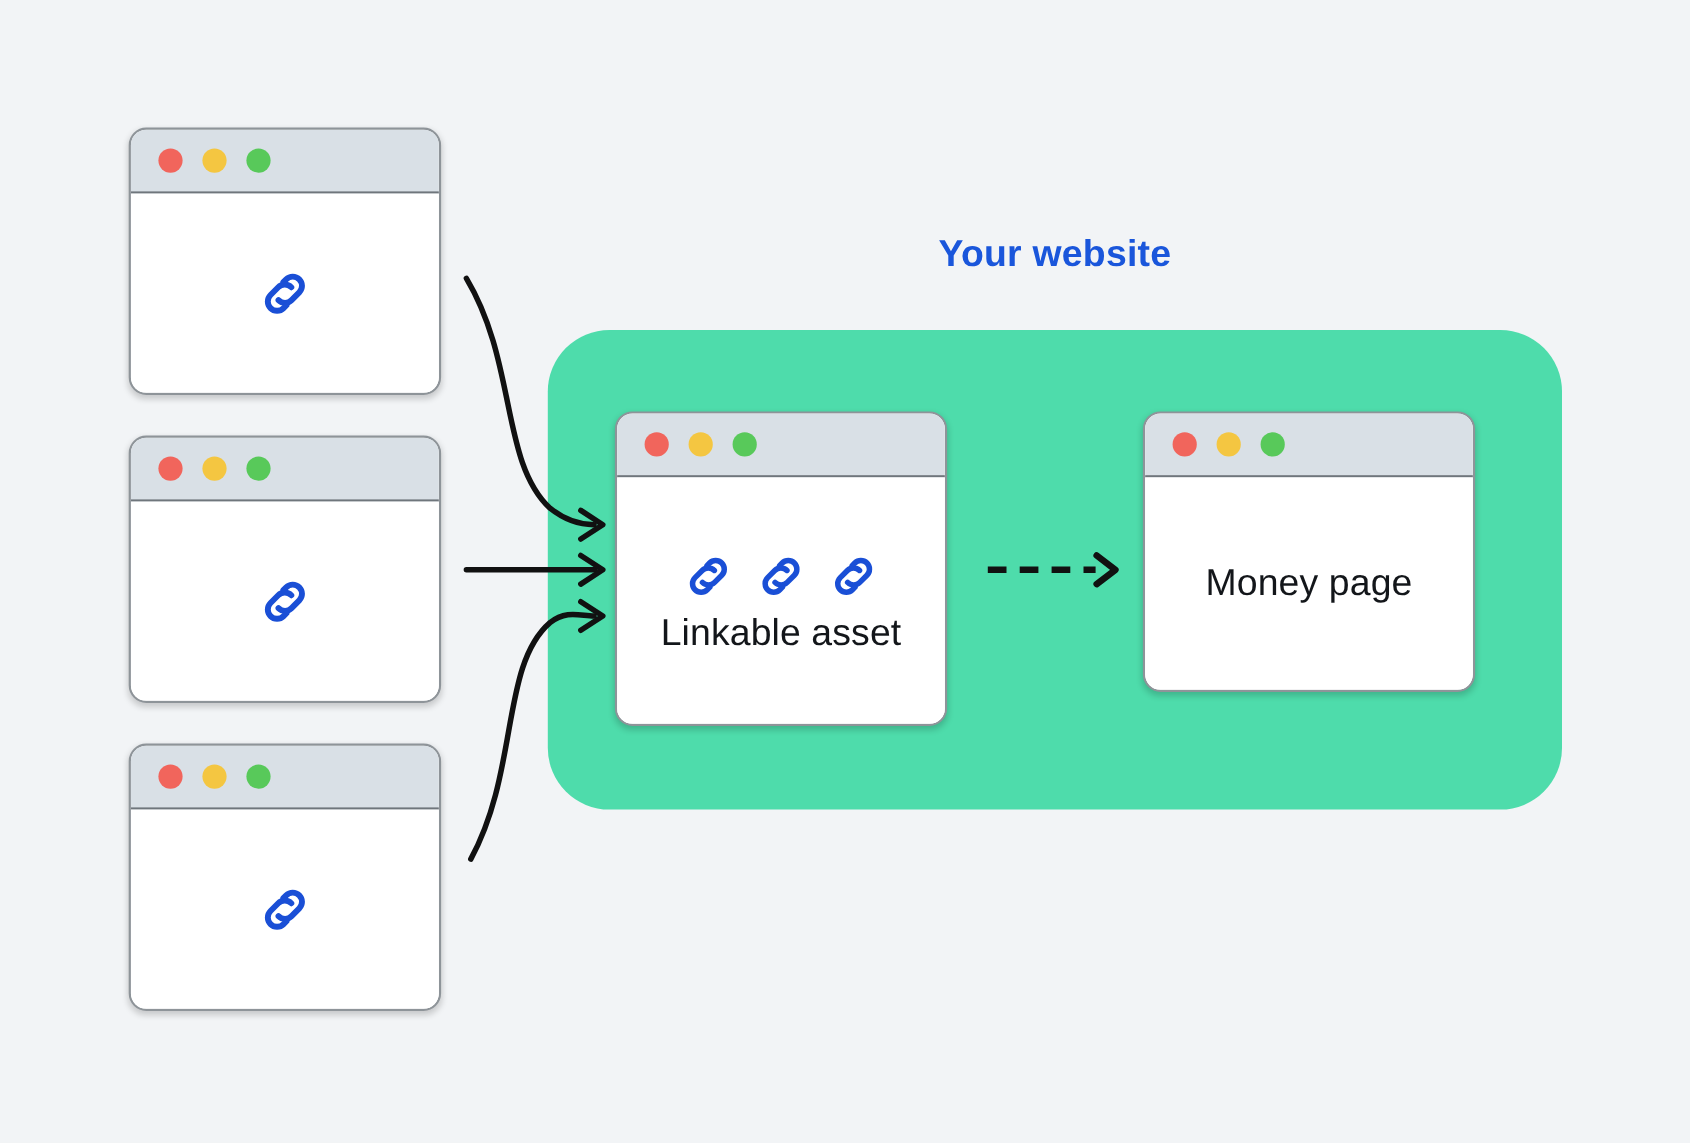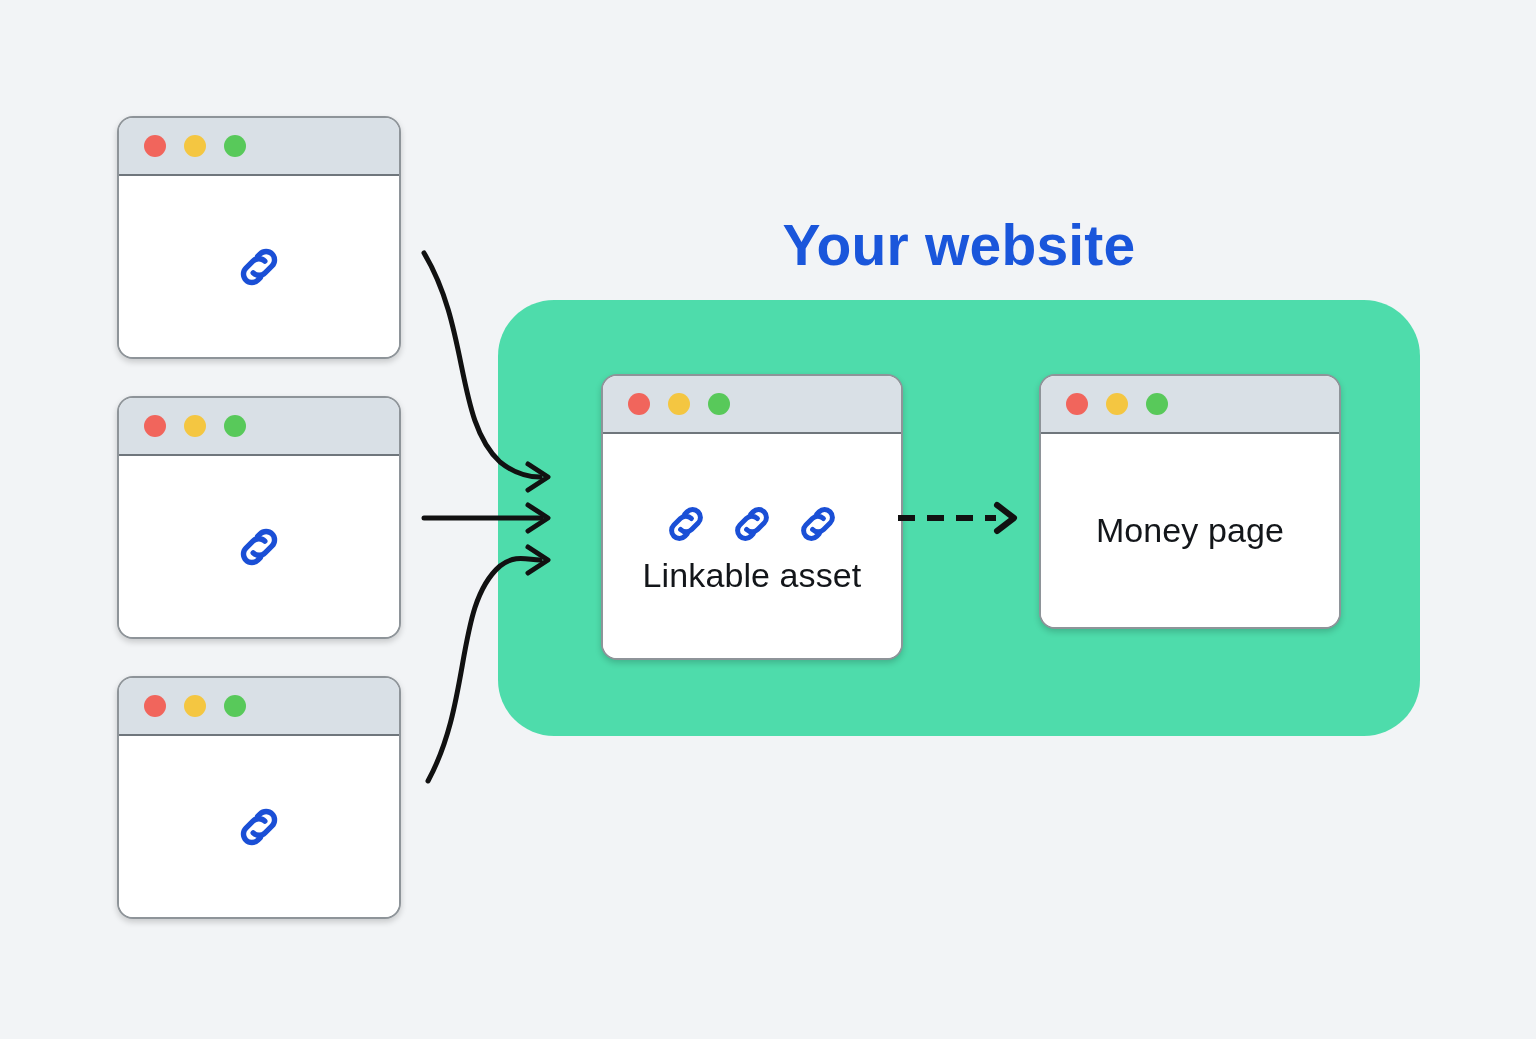--- a/index.html
+++ b/index.html
@@ -43,21 +43,21 @@
     border-radius: 56px;
     z-index: 2;
   }
 
   .website-title {
     position: absolute;
     left: 498px;
     top: 212px;
     width: 922px;
     text-align: center;
-    font-size: 57px;
+    font-size: 34px;
     font-weight: 700;
     color: #1a56db;
     letter-spacing: 0.2px;
     z-index: 3;
     white-space: nowrap;
   }
 
   
   .browser-card {
     position: absolute;
@@ -114,21 +114,21 @@
     letter-spacing: 0.1px;
     white-space: nowrap;
   }
 
   
   #source-card-1 { left: 117px; top: 116px;  width: 284px; height: 243px; }
   #source-card-2 { left: 117px; top: 396px;  width: 284px; height: 243px; }
   #source-card-3 { left: 117px; top: 676px;  width: 284px; height: 243px; }
 
   
-  #linkable-asset-card { left: 601px;  top: 374px; width: 302px; height: 286px; }
+  #linkable-asset-card { left: 559px;  top: 374px; width: 302px; height: 286px; }
   #money-page-card     { left: 1039px; top: 374px; width: 302px; height: 255px; }
 
   .link-icon svg { display: block; }
 </style>
 </head>
 <body>
 
 <div id="canvas">
 
   <div class="website-panel"></div>

